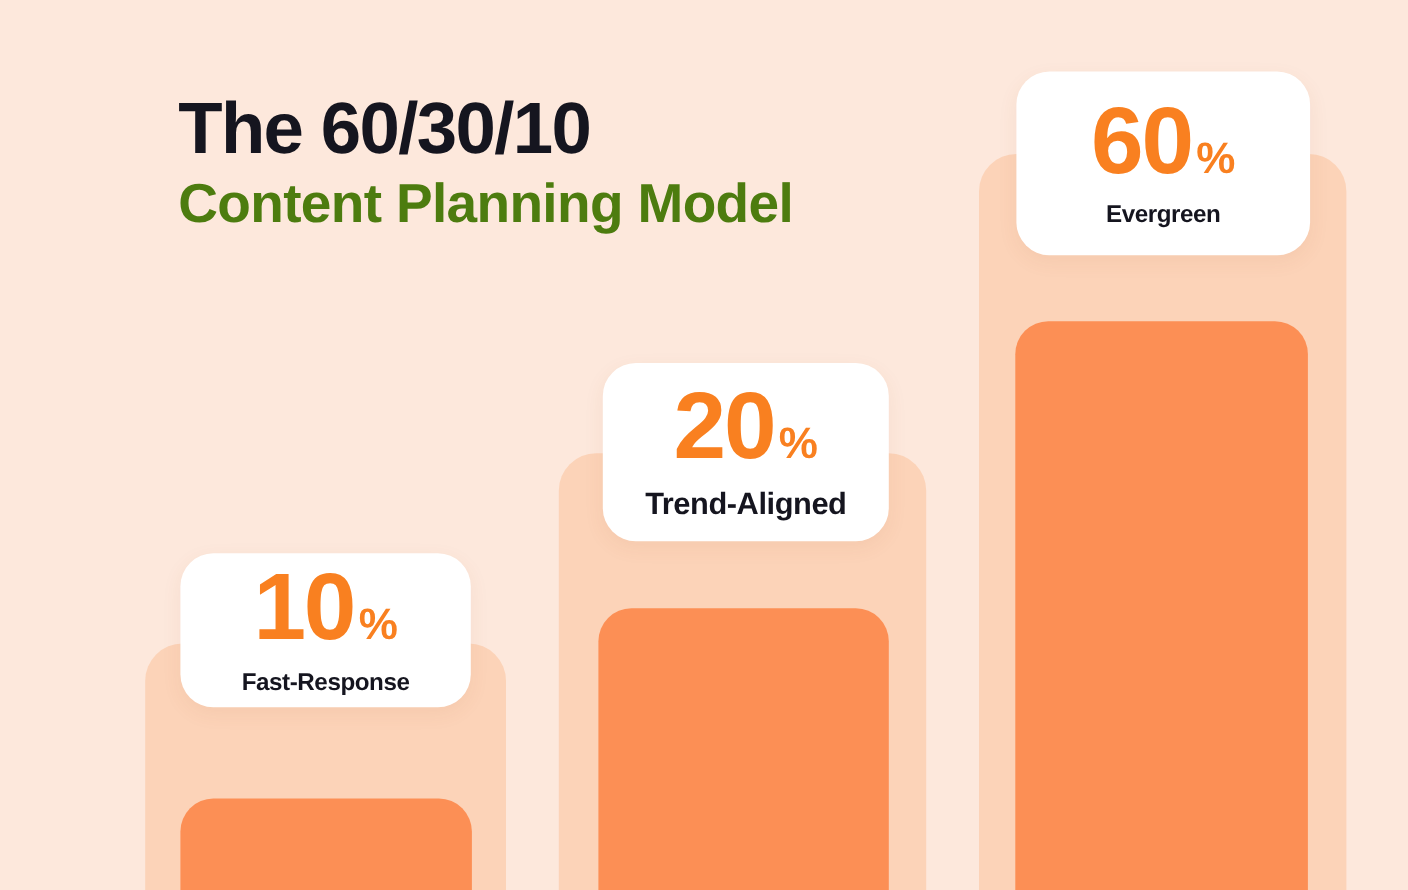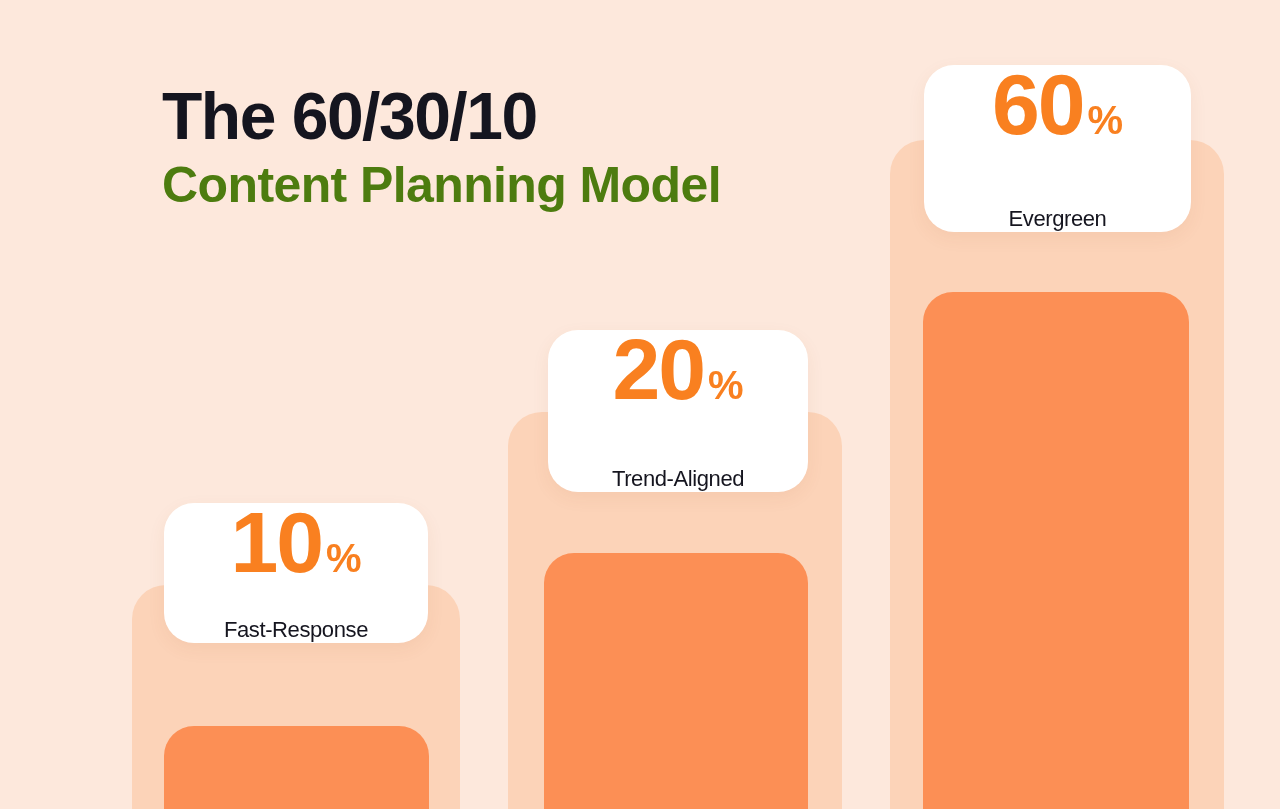--- a/index.html
+++ b/index.html
@@ -65,21 +65,21 @@
   }
 
   
   .stat-card {
     position: absolute;
     background: #FFFFFF;
     border-radius: 30px;
     box-sizing: border-box;
     display: flex;
     flex-direction: column;
-    justify-content: space-between;
+    justify-content: center;
     align-items: center;
     box-shadow: 0 6px 18px rgba(160, 90, 40, 0.07);
   }
   .stat-value-row {
     display: flex;
     align-items: baseline;
     justify-content: center;
     color: #F98020;
     line-height: 1;
   }
@@ -89,36 +89,36 @@
     letter-spacing: -2px;
     line-height: 0.92;
   }
   .stat-percent {
     font-family: "Liberation Sans", sans-serif;
     font-weight: 700;
     line-height: 1;
   }
   .stat-label {
     font-family: "Liberation Sans", sans-serif;
-    font-weight: 400;
+    font-weight: 700;
     color: #15151F;
     letter-spacing: -0.4px;
     white-space: nowrap;
   }
 
   
   #card-10 { left: 128px; top: 503px; width: 264px; height: 140px; }
   #card-10 .stat-number  { font-size: 86px; }
   #card-10 .stat-percent { font-size: 40px; margin-left: 4px; }
   #card-10 .stat-label   { font-size: 22px; margin-top: 14px; }
 
   #card-30 { left: 512px; top: 330px; width: 260px; height: 162px; }
   #card-30 .stat-number  { font-size: 86px; }
   #card-30 .stat-percent { font-size: 40px; margin-left: 4px; }
-  #card-30 .stat-label   { font-size: 22px; margin-top: 14px; }
+  #card-30 .stat-label   { font-size: 28px; margin-top: 14px; }
 
   #card-60 { left: 888px; top: 65px; width: 267px; height: 167px; }
   #card-60 .stat-number  { font-size: 86px; }
   #card-60 .stat-percent { font-size: 40px; margin-left: 4px; }
   #card-60 .stat-label   { font-size: 22px; margin-top: 14px; }
 </style>
 </head>
 <body>
 
 <div id="canvas" style="background: rgb(253, 232, 220);">

